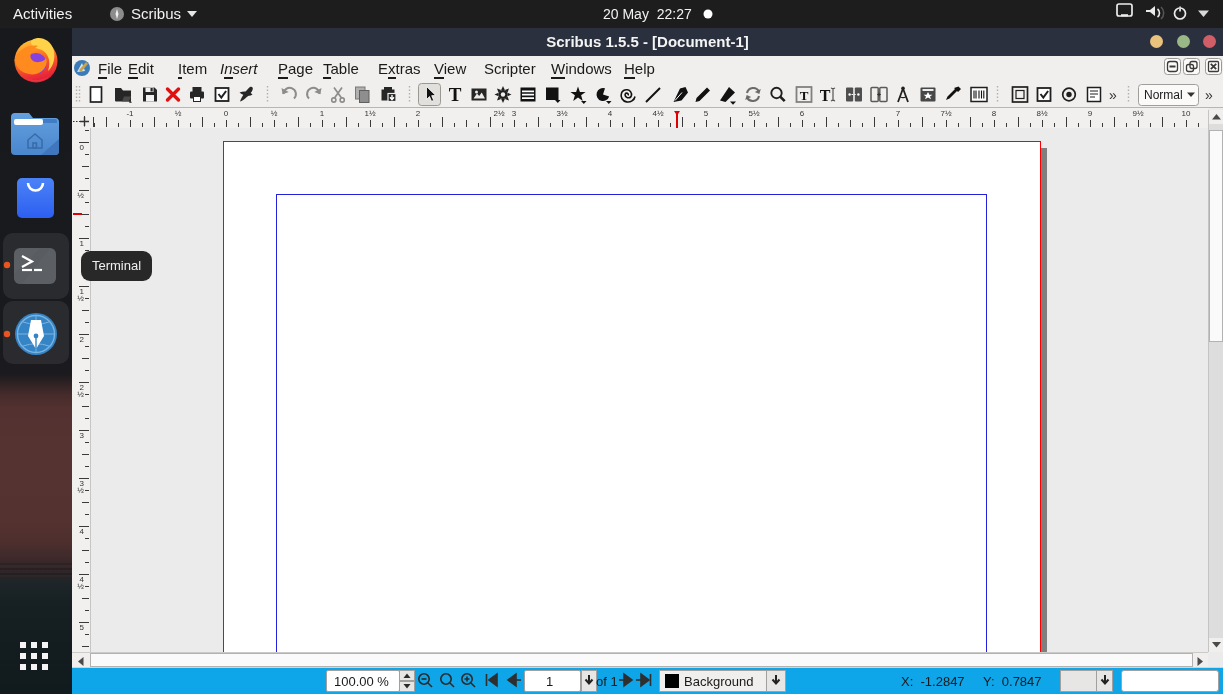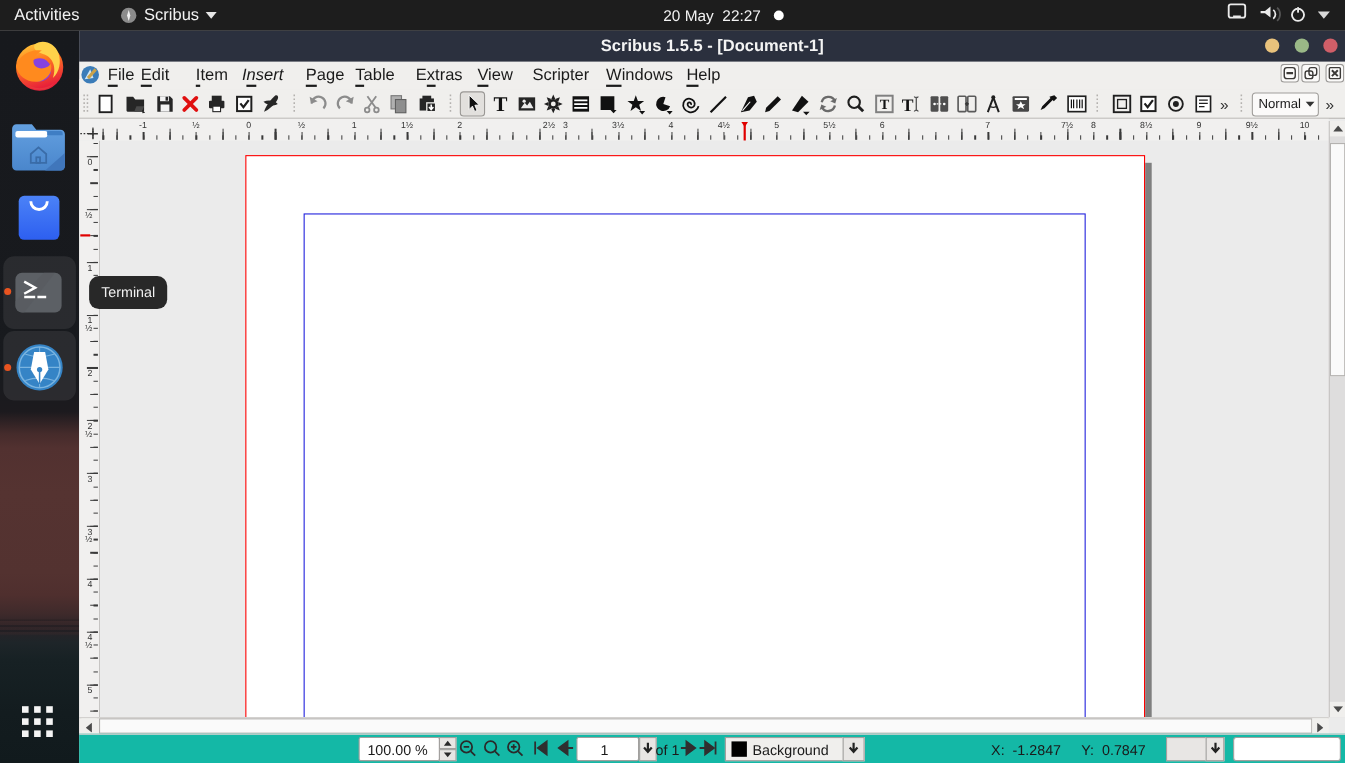--- a/index.html
+++ b/index.html
@@ -47,21 +47,21 @@
 #margins { position:absolute; left:185px; top:66px; width:711px; height:600px; border:1px solid #2222dd; }
 #pshadow { position:absolute; left:950px; top:20px; width:6px; height:504px; background:#7f7f7f; }
 
 
 #vscroll { left:1208px; top:110px; width:15px; height:542px; background:#dedddd; border-left:1px solid #c6c4c2; }
 #hscroll { left:72px; top:652px; width:1136px; height:15px; background:#f0efed; border-top:1px solid #cccac8; }
 .sbtn { position:absolute; background:#f0efed; }
 .sthumb { position:absolute; background:#fafafa; border:1px solid #b4b2b0; }
 
 
-#statusbar { left:72px; top:667px; width:1151px; height:27px; background:#14b8a6; border-top:1px solid #d6d4d2; font-size:13px; color:#1a1a1a; }
+#statusbar { left:72px; top:667px; width:1151px; height:27px; background:#0ea5e9; border-top:1px solid #d6d4d2; font-size:13px; color:#1a1a1a; }
 .sfield { position:absolute; background:#ffffff; border:1px solid #a2a09e; border-radius:2px; height:22px; top:2px; }
 .sbutton { position:absolute; background:#e8e6e4; border:1px solid #a2a09e; height:22px; top:2px; }
 .stext { position:absolute; top:6px; }
 
 #tooltip { left:81px; top:251px; width:71px; height:30px; background:#282828; border-radius:9px;
   color:#f0f0f0; font-size:13px; text-align:center; line-height:30px; z-index:50;}
 </style>
 </head>
 <body>
 <div id="root">
@@ -428,21 +428,21 @@
     <span class="rlab" style="left:375px; top:1px;margin-left:33px;">2½</span>
     <span class="rlab" style="left:423px; top:1px;">3</span>
     <span class="rlab" style="left:471px; top:1px;">3½</span>
     <span class="rlab" style="left:519px; top:1px;">4</span>
     <span class="rlab" style="left:567px; top:1px;">4½</span>
     <span class="rlab" style="left:615px; top:1px;">5</span>
     <span class="rlab" style="left:663px; top:1px;">5½</span>
     <span class="rlab" style="left:711px; top:1px;">6</span>
     <span class="rlab" style="left:759px; top:1px;margin-top:20px;">6½</span>
     <span class="rlab" style="left:807px; top:1px;">7</span>
-    <span class="rlab" style="left:855px; top:1px;margin-left:24px;">7½</span>
+    <span class="rlab" style="left:855px; top:1px;">7½</span>
     <span class="rlab" style="left:903px; top:1px;">8</span>
     <span class="rlab" style="left:951px; top:1px;">8½</span>
     <span class="rlab" style="left:999px; top:1px;">9</span>
     <span class="rlab" style="left:1047px; top:1px;">9½</span>
     <span class="rlab" style="left:1095px; top:1px;">10</span>
 
     <svg class="abs" style="left:580px; top:3px;" width="12" height="17">
       <rect x="5" y="0" width="2" height="17" fill="#e00000"></rect>
       <path d="M3 0 h6 l-3 4.5 z" fill="#e00000"></path>
     </svg>

